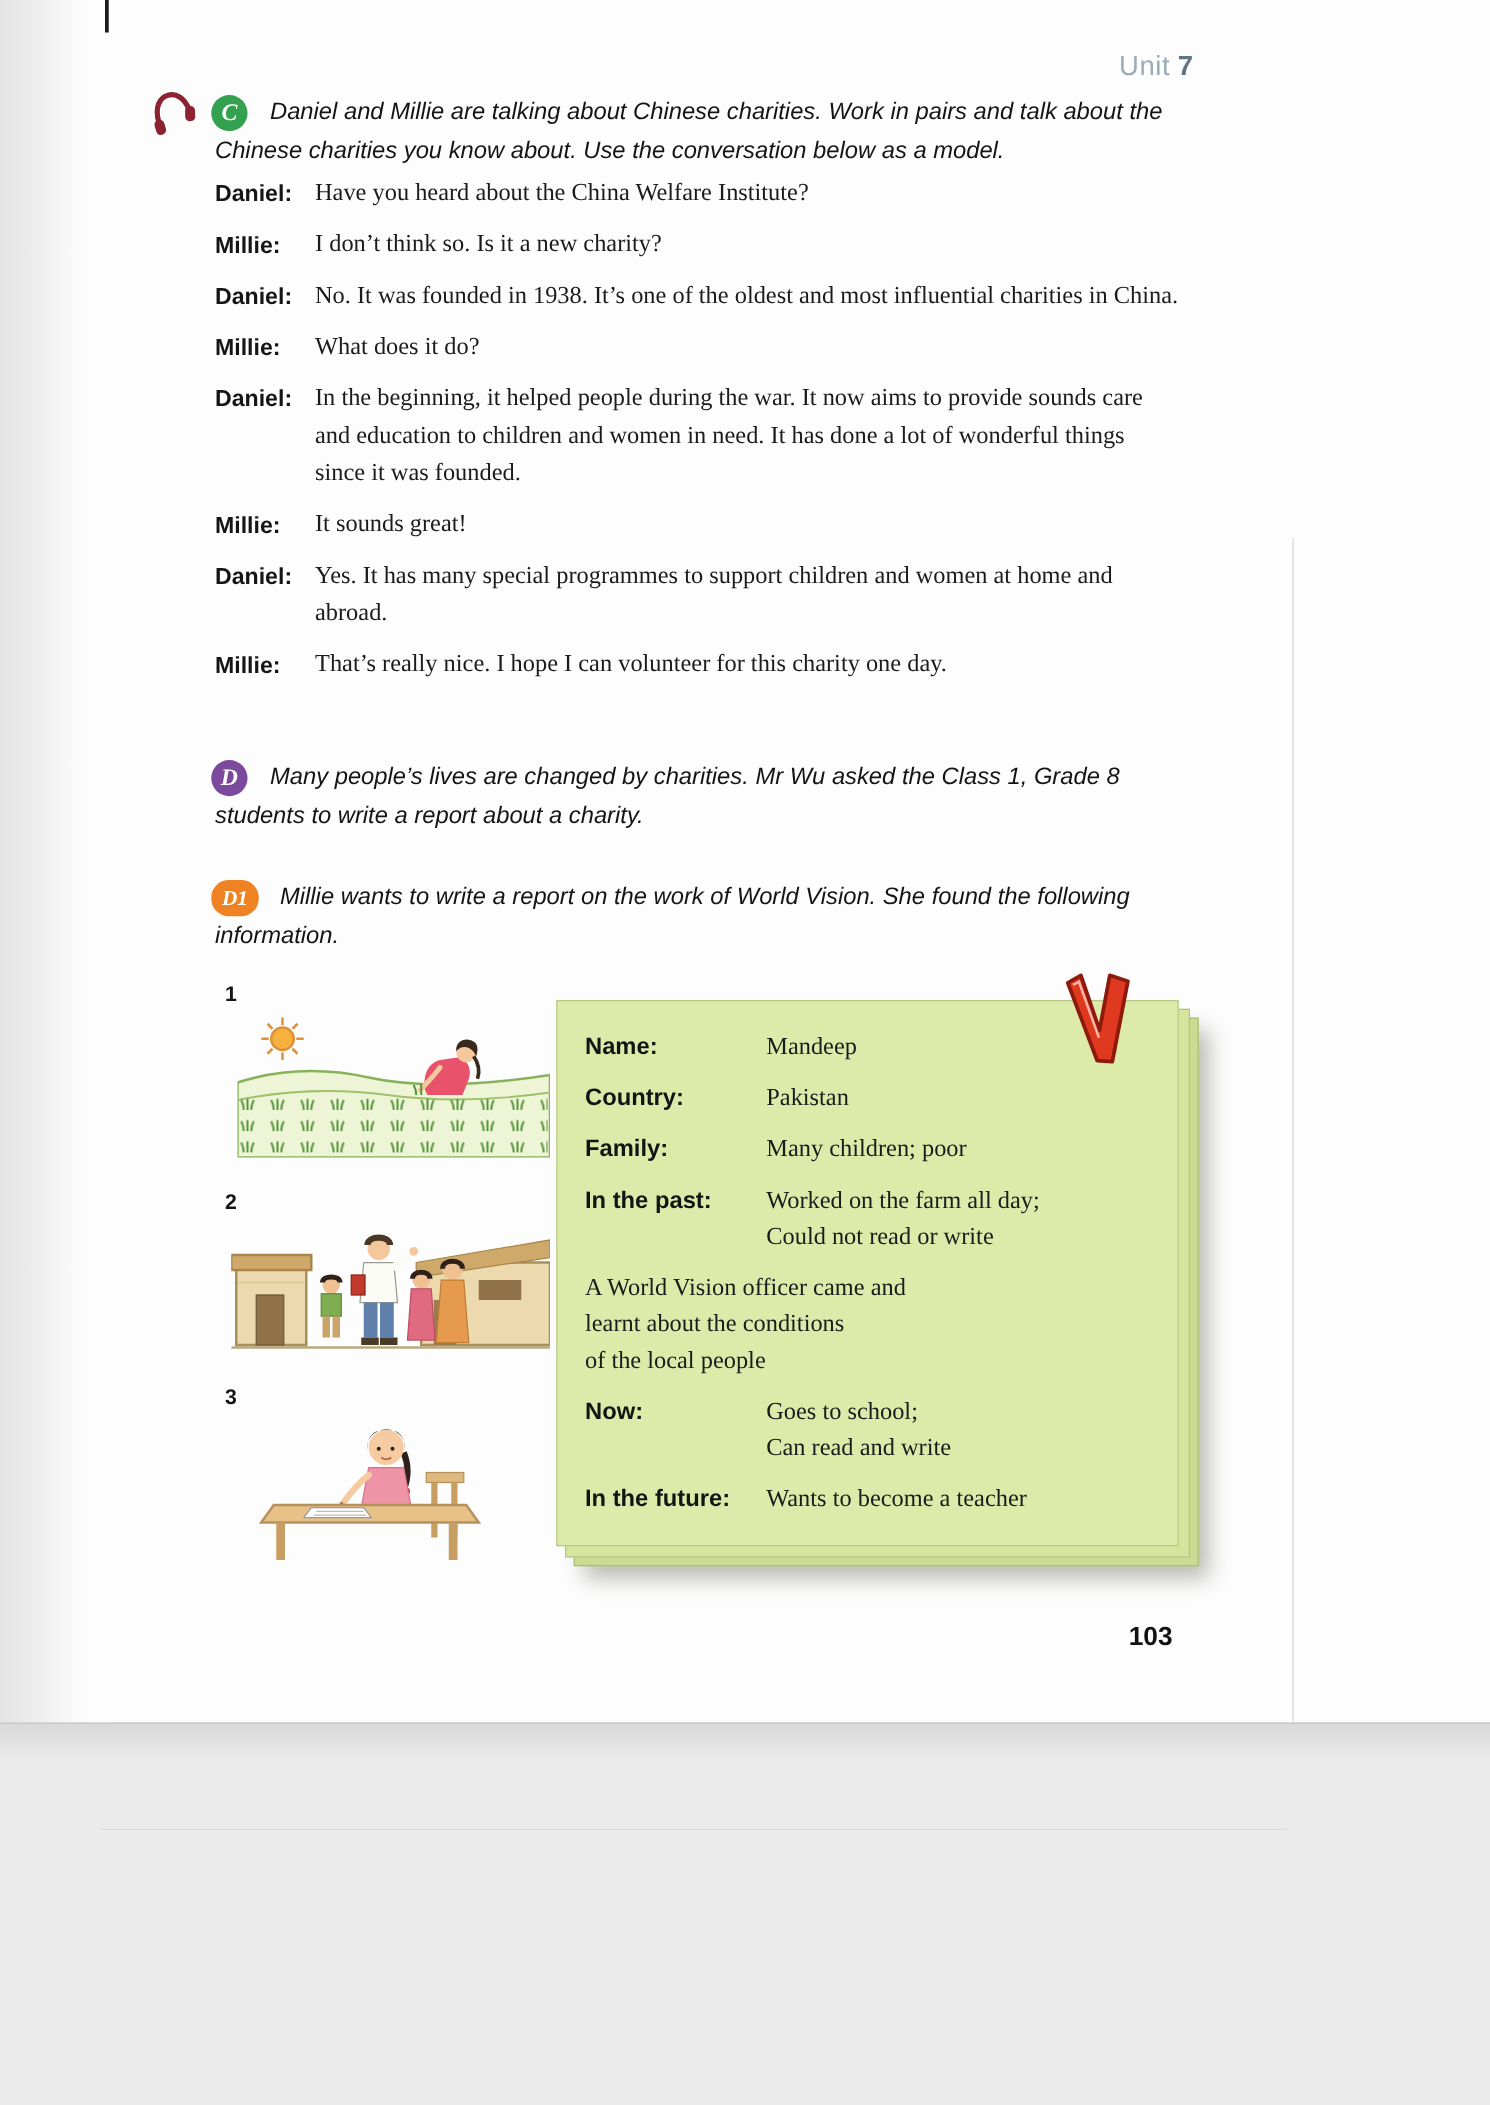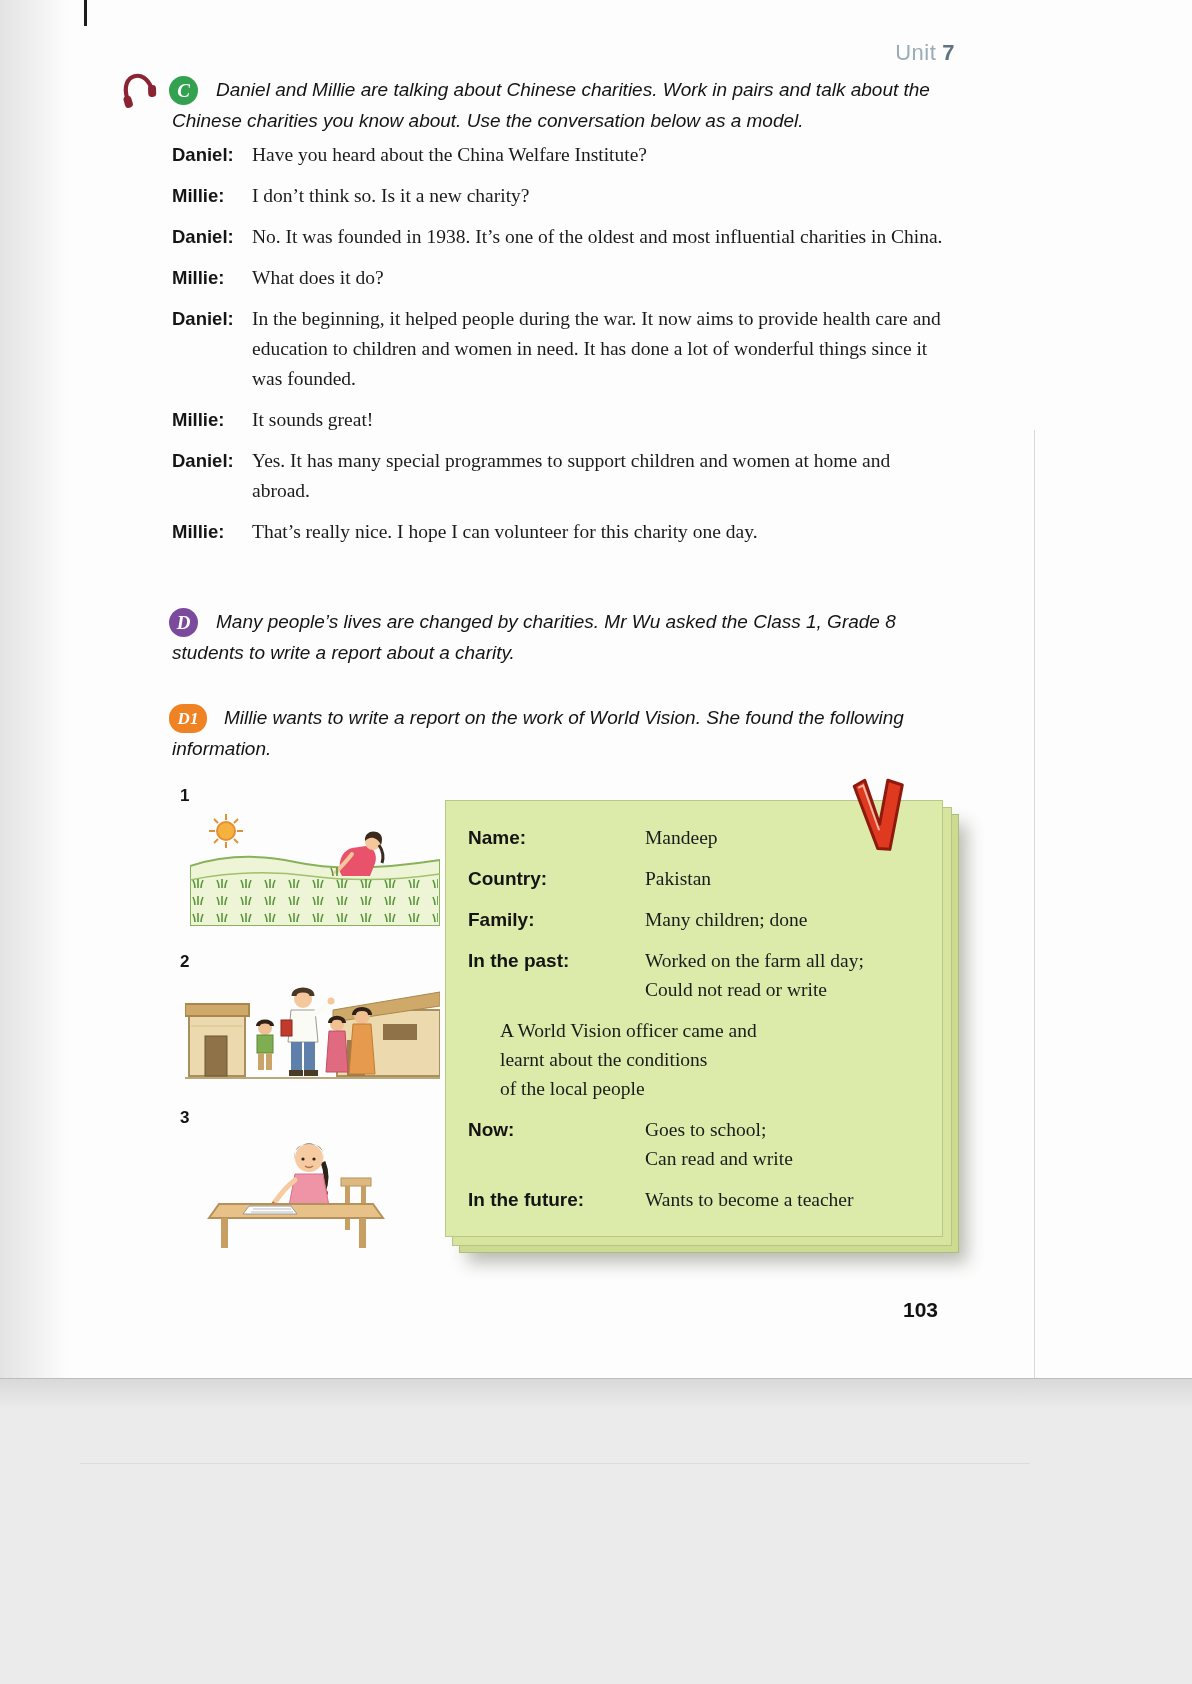--- a/index.html
+++ b/index.html
@@ -49,21 +49,21 @@
   .card-shadow2{position:absolute;left:459px;top:814px;width:498px;height:437px;background:#ccdb92;
                 border:1px solid #adbd7b;box-shadow:8px 10px 16px rgba(40,40,20,.3);}
   .card-shadow1{position:absolute;left:452px;top:807px;width:498px;height:437px;background:#d6e49e;
                 border:1px solid #b6c584;}
   .card{position:absolute;left:445px;top:800px;width:498px;height:437px;box-sizing:border-box;
         background:#dcebaa;border:1px solid #b9c888;padding:22px 18px 12px 22px;}
   .card-row{display:flex;margin-bottom:12px;}
   .card-label{width:145px;flex:0 0 145px;font-family:"Liberation Sans",sans-serif;font-weight:700;
               font-size:19px;color:#141414;line-height:29px;}
   .card-value{flex:1;}
-  .card-line{font-size:19.5px;line-height:29px;color:#1b1b1b;margin-left:32px;}
+  .card-line{font-size:19.5px;line-height:29px;color:#1b1b1b;}
 
   .v-logo{position:absolute;left:852px;top:776px;width:58px;height:82px;z-index:4;}
 
   .page-num{position:absolute;left:903px;top:1298px;font-family:"Liberation Sans",sans-serif;
             font-weight:700;font-size:21px;color:#111;}
 </style>
 </head>
 <body>
 
 <div class="canvas">
@@ -102,21 +102,21 @@
     <div class="d-row">
       <div class="speaker">Daniel:</div>
       <div class="line-text">No. It was founded in 1938. It’s one of the oldest and most influential charities in China.</div>
     </div>
     <div class="d-row">
       <div class="speaker">Millie:</div>
       <div class="line-text">What does it do?</div>
     </div>
     <div class="d-row">
       <div class="speaker">Daniel:</div>
-      <div class="line-text">In the beginning, it helped people during the war. It now aims to provide health care and education to children and women in need. It has done a lot of wonderful things since it was founded.</div>
+      <div class="line-text">In the beginning, it helped people during the war. It now aims to provide sounds care and education to children and women in need. It has done a lot of wonderful things since it was founded.</div>
     </div>
     <div class="d-row">
       <div class="speaker">Millie:</div>
       <div class="line-text">It sounds great!</div>
     </div>
     <div class="d-row">
       <div class="speaker">Daniel:</div>
       <div class="line-text">Yes. It has many special programmes to support children and women at home and abroad.</div>
     </div>
     <div class="d-row">
@@ -262,21 +262,21 @@
     </div>
     <div class="card-row">
       <div class="card-label">Country:</div>
       <div class="card-value">
         <div class="card-line">Pakistan</div>
       </div>
     </div>
     <div class="card-row">
       <div class="card-label">Family:</div>
       <div class="card-value">
-        <div class="card-line">Many children; done</div>
+        <div class="card-line">Many children; poor</div>
       </div>
     </div>
     <div class="card-row">
       <div class="card-label">In the past:</div>
       <div class="card-value">
         <div class="card-line">Worked on the farm all day;</div>
         <div class="card-line">Could not read or write</div>
       </div>
     </div>
     <div class="card-row">

